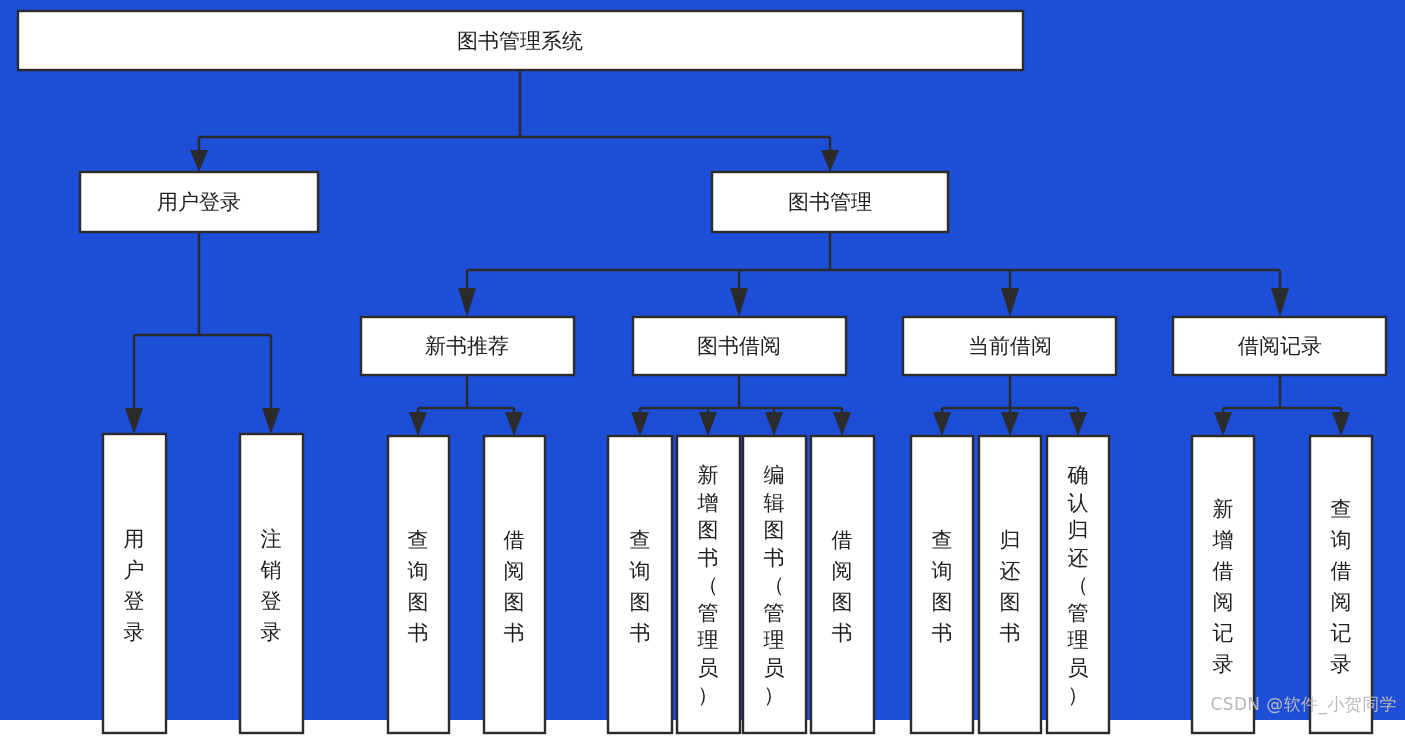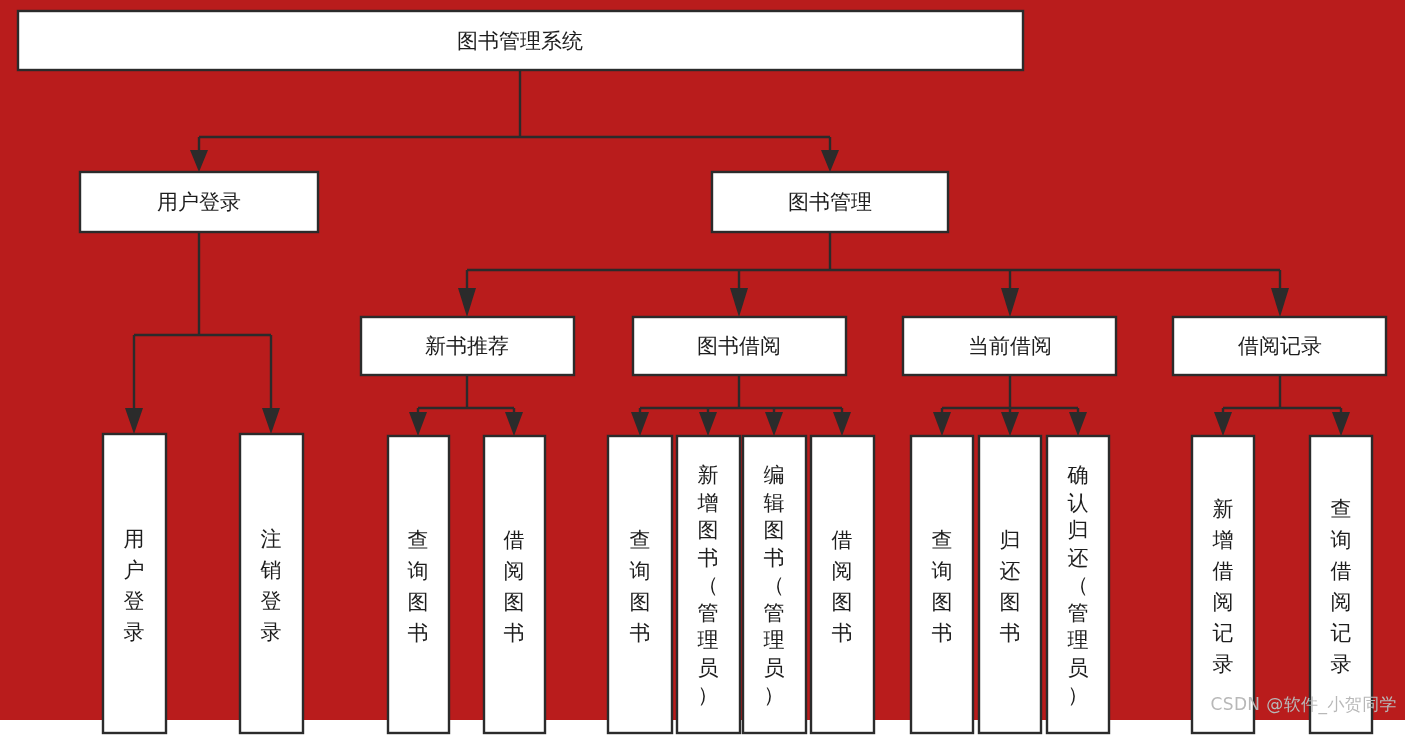--- a/index.html
+++ b/index.html
@@ -11,21 +11,21 @@
   body {
     width: 1405px;
     height: 747px;
     font-family: "DejaVu Sans", "Liberation Sans", sans-serif;
     overflow: hidden;
   }
   #diagram-root {
     position: relative;
     width: 1405px;
     height: 720px;
-    background: #b91c1c;
+    background: #1d4ed8;
   }
   svg#tree-svg {
     position: absolute;
     left: 0;
     top: 0;
     width: 1405px;
     height: 747px;
     display: block;
   }
   .node-box {

